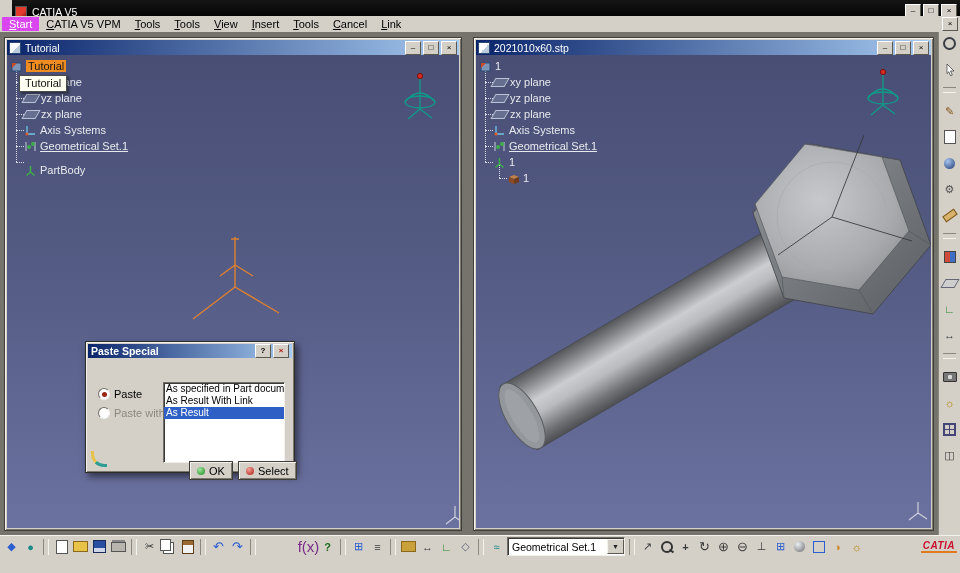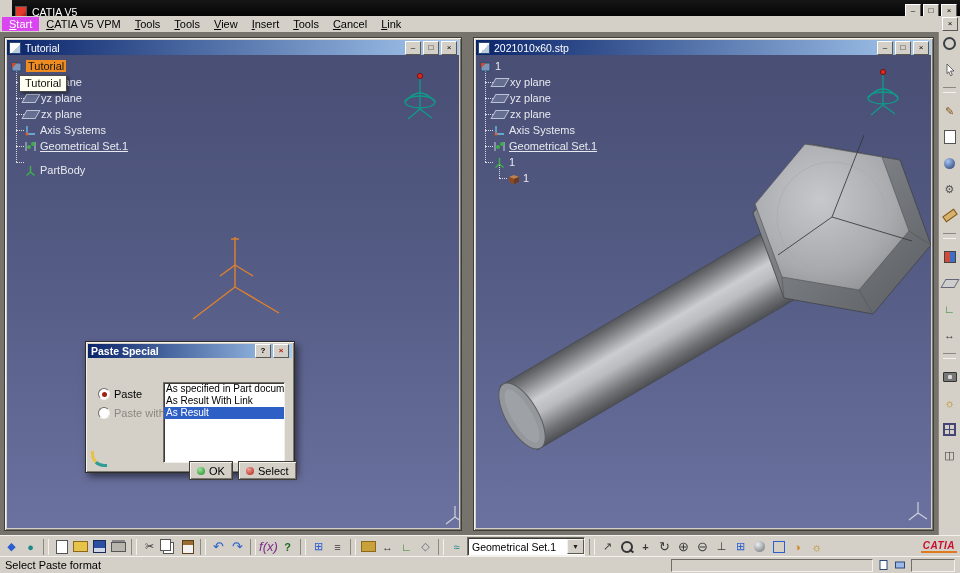--- a/index.html
+++ b/index.html
@@ -451,21 +451,21 @@
     <span class="icn">
         <span class="copybx"></span>
       </span>
     <span class="icn">
         <span class="clip"></span>
       </span>
     <span class="sep"></span>
     <span class="icn" style="color:#2b5fd0;font-size:13px;">↶</span>
     <span class="icn" style="color:#2b5fd0;font-size:13px;">↷</span>
     <span class="sep"></span>
-    <span class="icn" style="font-size:13px;font-style:italic;color:#7a2a8a;">f(x)</span>
+    <span class="icn" style="font-size:15px;color:#7a2a8a;margin-left:40px;">f(x)</span>
     <span class="icn" style="color:#1d6a1d;font-weight:bold;">?</span>
     <span class="sep"></span>
     <span class="icn" style="color:#2b5fd0;">⊞</span>
     <span class="icn">≡</span>
     <span class="sep"></span>
     <span class="icn">
         <span class="folder" style="background:#c9a13a;"></span>
       </span>
     <span class="icn">↔</span>
     <span class="icn" style="color:#2a8a2a;font-weight:bold;">∟</span>
@@ -491,25 +491,14 @@
         <span class="sphere"></span>
       </span>
     <span class="icn">
         <span class="wirebox"></span>
       </span>
     <span class="icn" style="color:#d08a2a;">◑</span>
     <span class="icn" style="color:#b8860b;">☼</span>
     <span class="catia-brand">CATIA</span>
   </div>
 
-  <div class="statusbar">
-    <span>Select Paste format</span>
-    <span class="sfield" style="margin-left:auto;width:200px;"></span>
-    <svg class="mini-ic" width="10" height="10">
-        <rect x="1" y="0.5" width="7" height="9" fill="#fff" stroke="#2b4a77"></rect>
-      </svg>
-    <svg class="mini-ic" width="10" height="10">
-        <rect x="0.5" y="2" width="9" height="6" fill="#9ab8e8" stroke="#2b4a77"></rect>
-      </svg>
-    <span class="sfield" style="width:42px;"></span>
-  </div>
 
 </div>
 
 </body></html>

